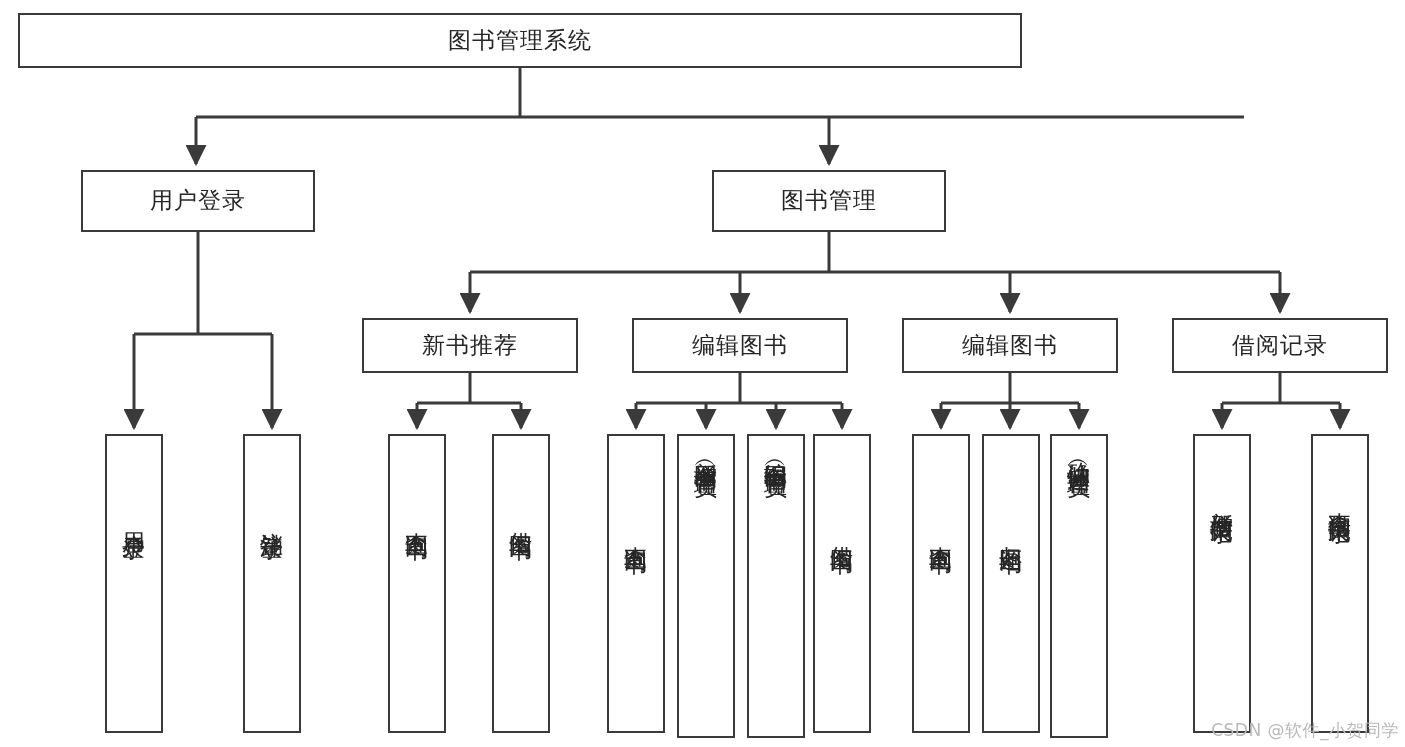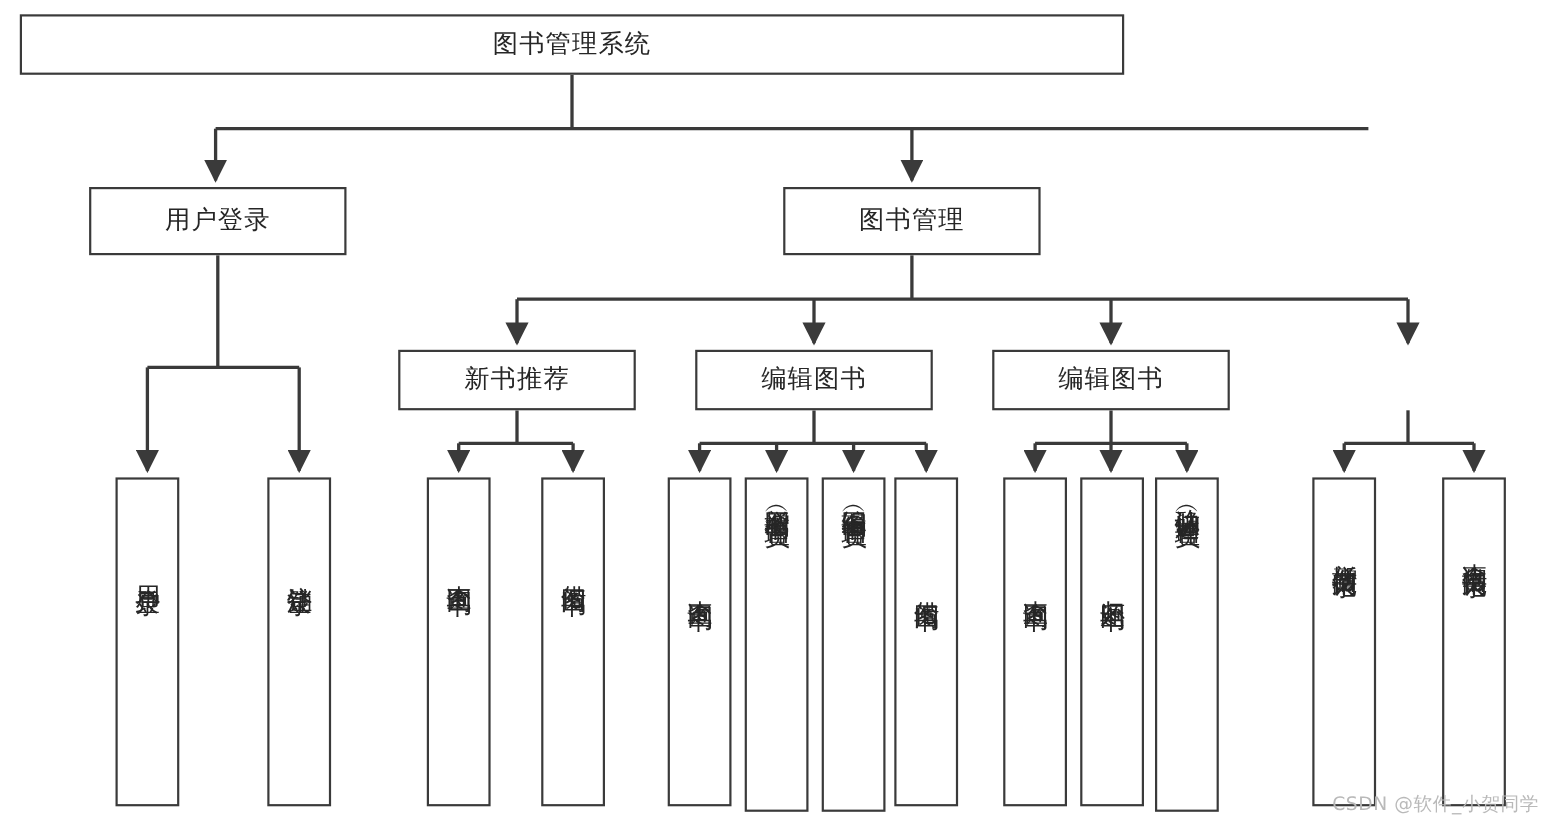--- a/index.html
+++ b/index.html
@@ -146,20 +146,23 @@
 
   <div class="node h" style="left:362px; top:318px; width:216px; height:55px;">
     <span class="node-label">新书推荐</span>
   </div>
   <div class="node h" style="left:632px; top:318px; width:216px; height:55px;">
     <span class="node-label">编辑图书</span>
   </div>
   <div class="node h" style="left:902px; top:318px; width:216px; height:55px;">
     <span class="node-label">编辑图书</span>
   </div>
+  <div class="node h" style="left:1172px; top:318px; width:216px; height:55px;">
+    <span class="node-label">借阅记录</span>
+  </div>
 
   <div class="node v mid" style="left:105px; top:434px; width:58px; height:299px;">
     <span class="node-label">用户登录</span>
   </div>
   <div class="node v mid" style="left:243px; top:434px; width:58px; height:299px;">
     <span class="node-label">注销登录</span>
   </div>
 
   <div class="node v mid" style="left:388px; top:434px; width:58px; height:299px;">
     <span class="node-label">查询图书</span>

